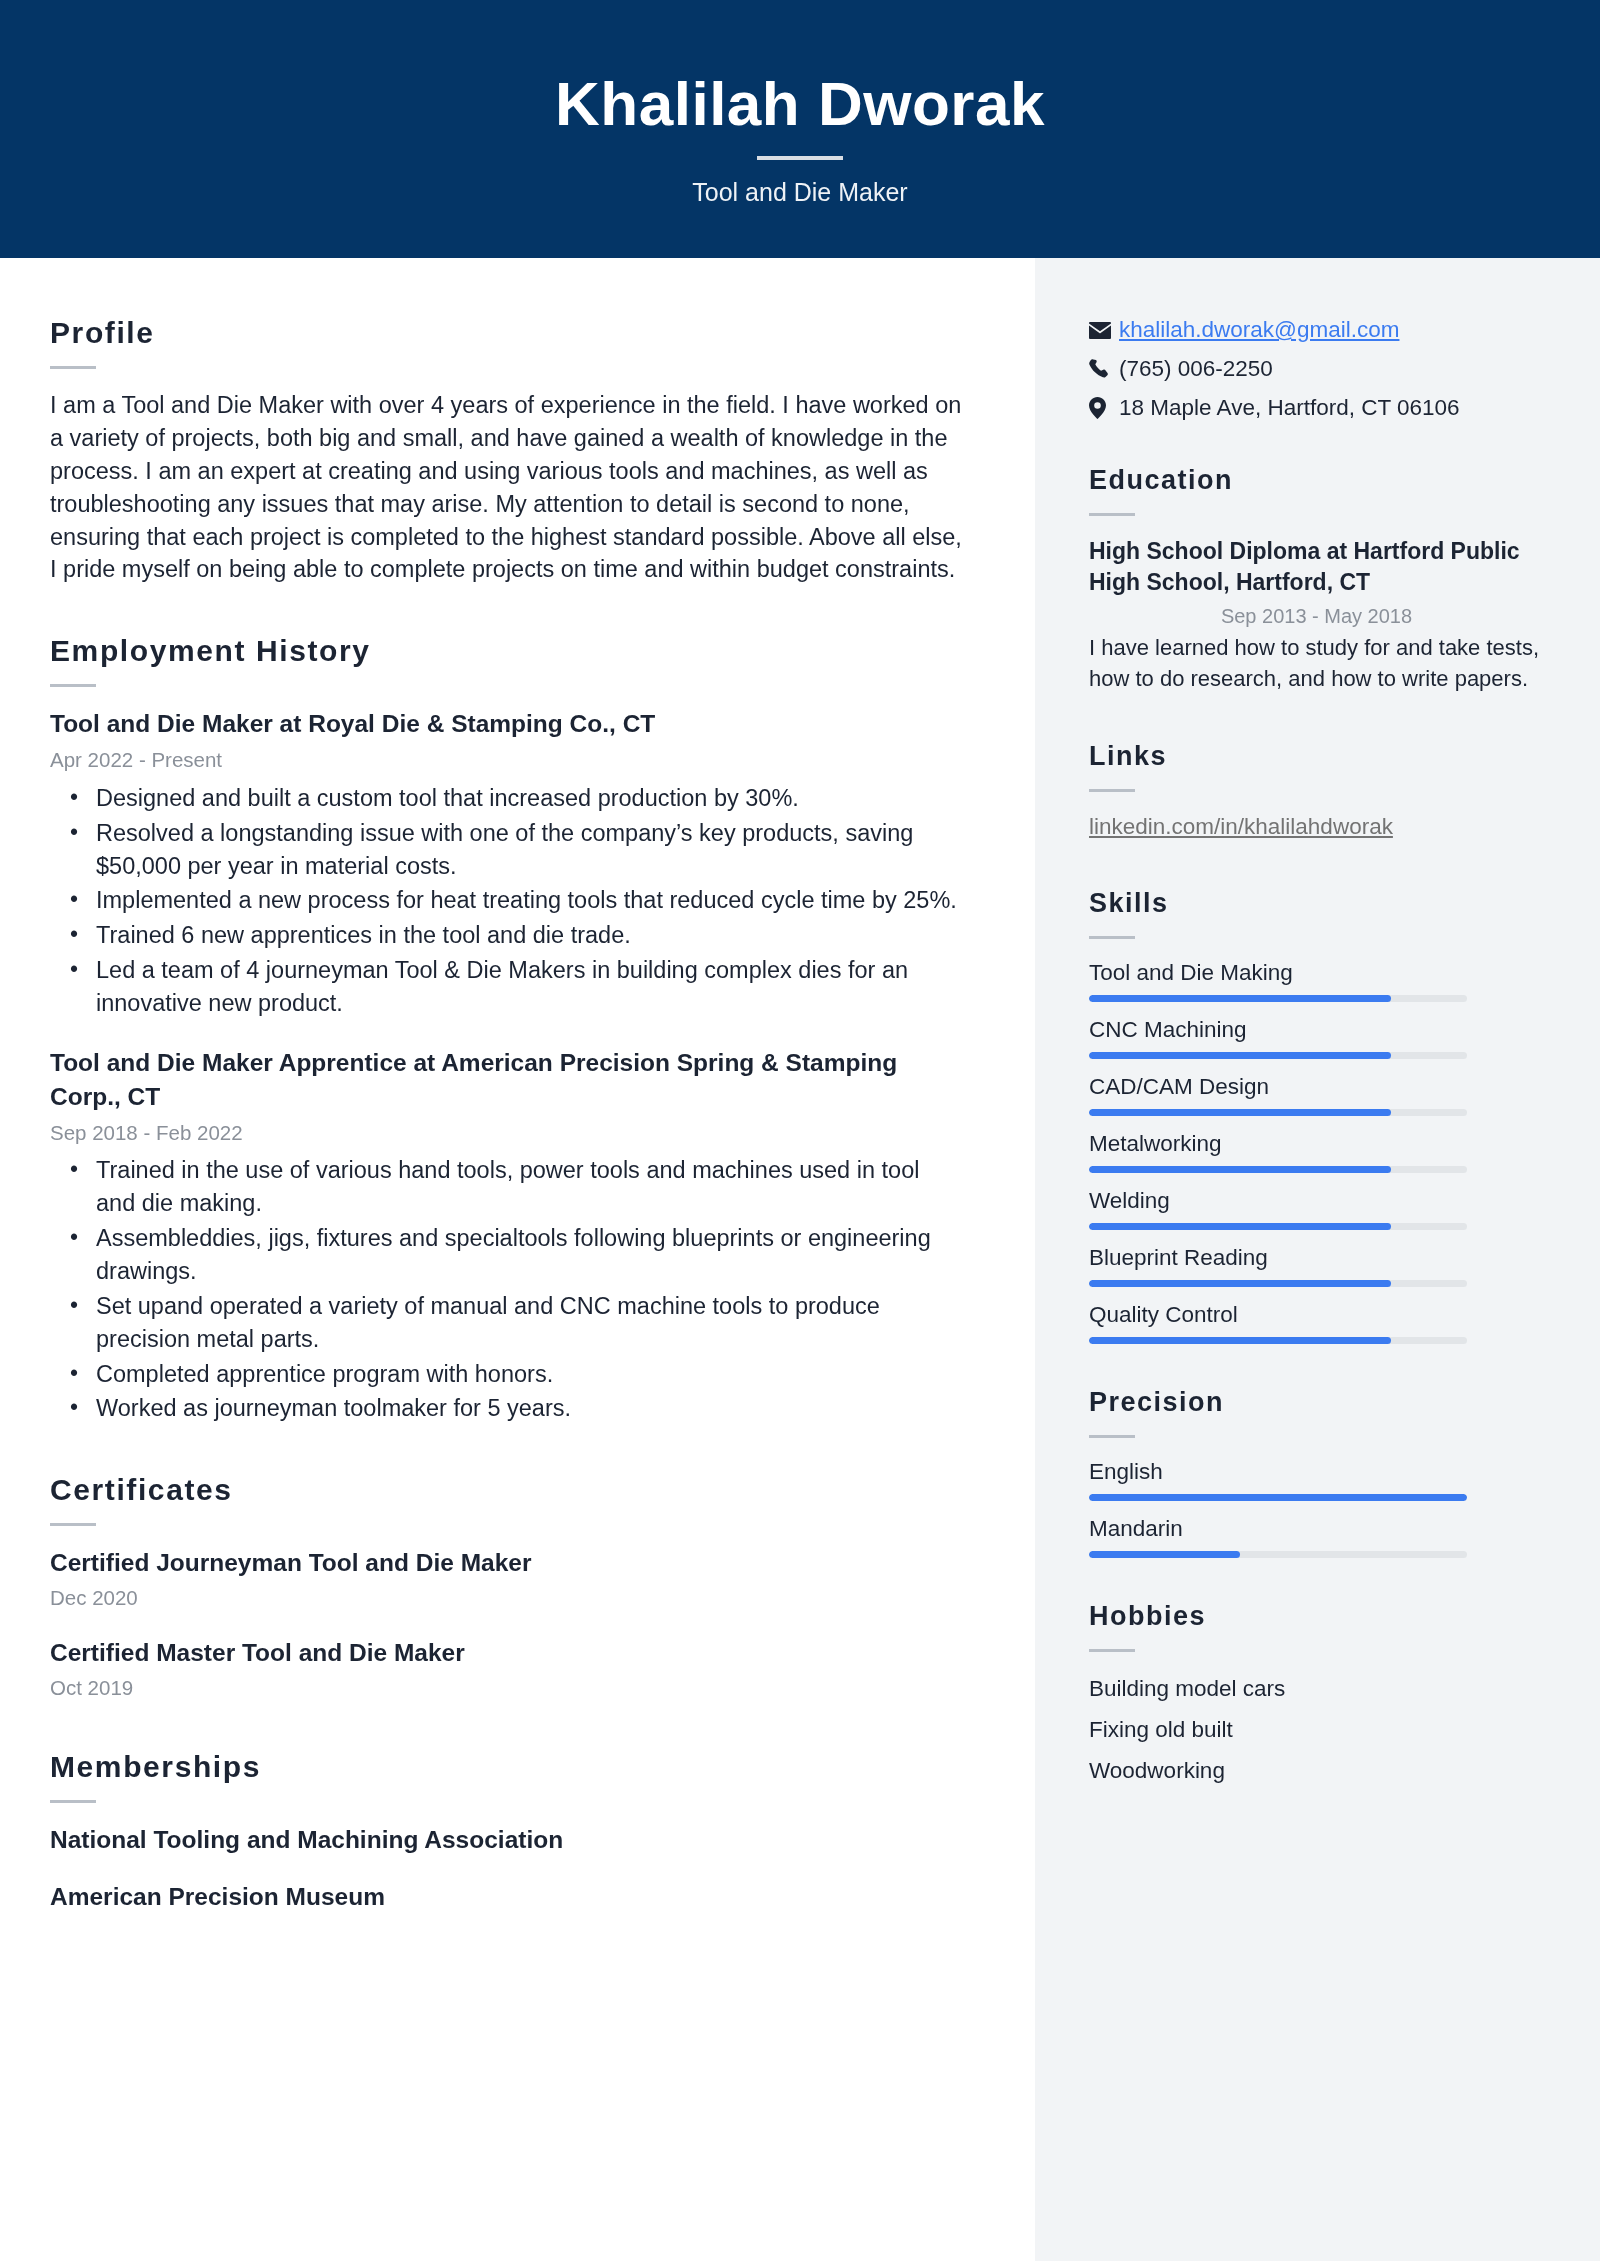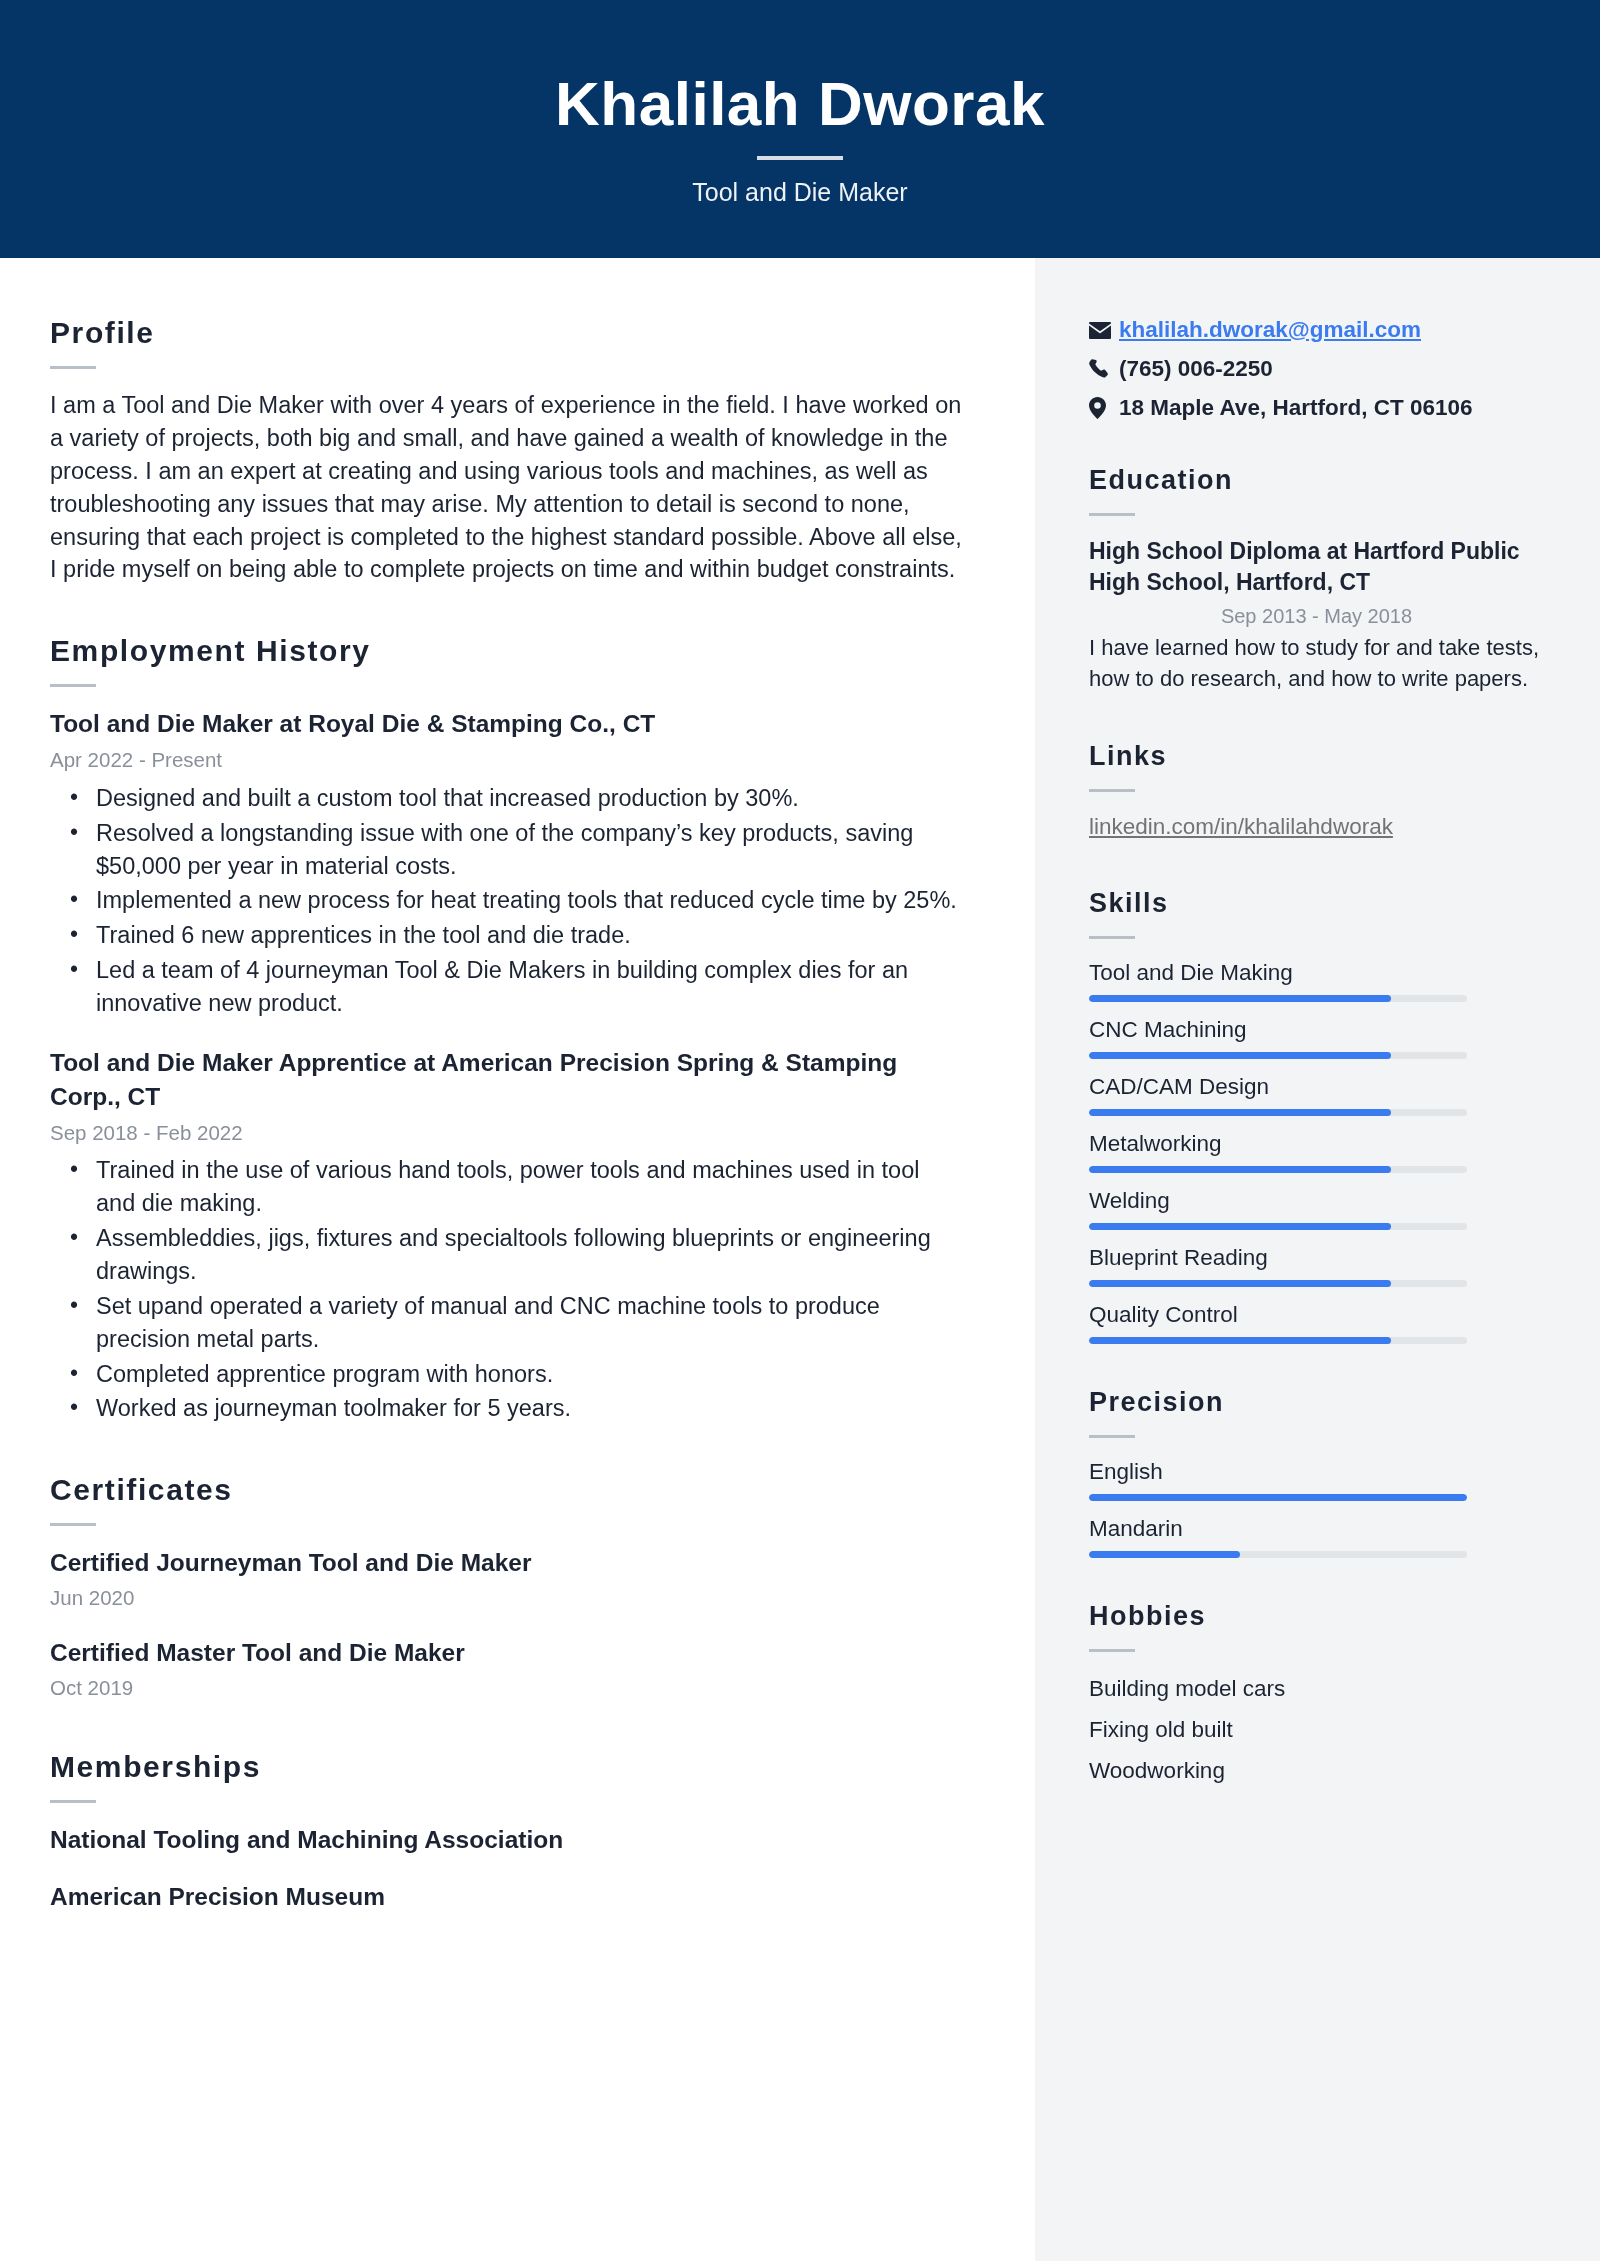--- a/index.html
+++ b/index.html
@@ -148,21 +148,21 @@
   }
 
   .membership {
     font-size: 24.5px;
     font-weight: bold;
     color: #1c2433;
     line-height: 1.35;
   }
 
   
-  .contact-list { margin-bottom: 44px; font-weight: bold; }
+  .contact-list { margin-bottom: 44px; }
   .contact-row {
     display: flex;
     align-items: center;
     margin-bottom: 11px;
     min-height: 28px;
   }
   .contact-icon {
     width: 30px;
     flex: 0 0 30px;
     display: flex;
@@ -295,21 +295,21 @@
       </div>
 
       <div class="sp-40"></div>
 
       <div class="section">
         <div class="sec-head">Certificates</div>
         <div class="sec-rule"></div>
 
         <div class="entry">
           <div class="entry-title">Certified Journeyman Tool and Die Maker</div>
-          <div class="entry-date">Jun 2020</div>
+          <div class="entry-date">Dec 2020</div>
         </div>
 
         <div class="sp-24"></div>
 
         <div class="entry">
           <div class="entry-title">Certified Master Tool and Die Maker</div>
           <div class="entry-date">Oct 2019</div>
         </div>
       </div>
 

